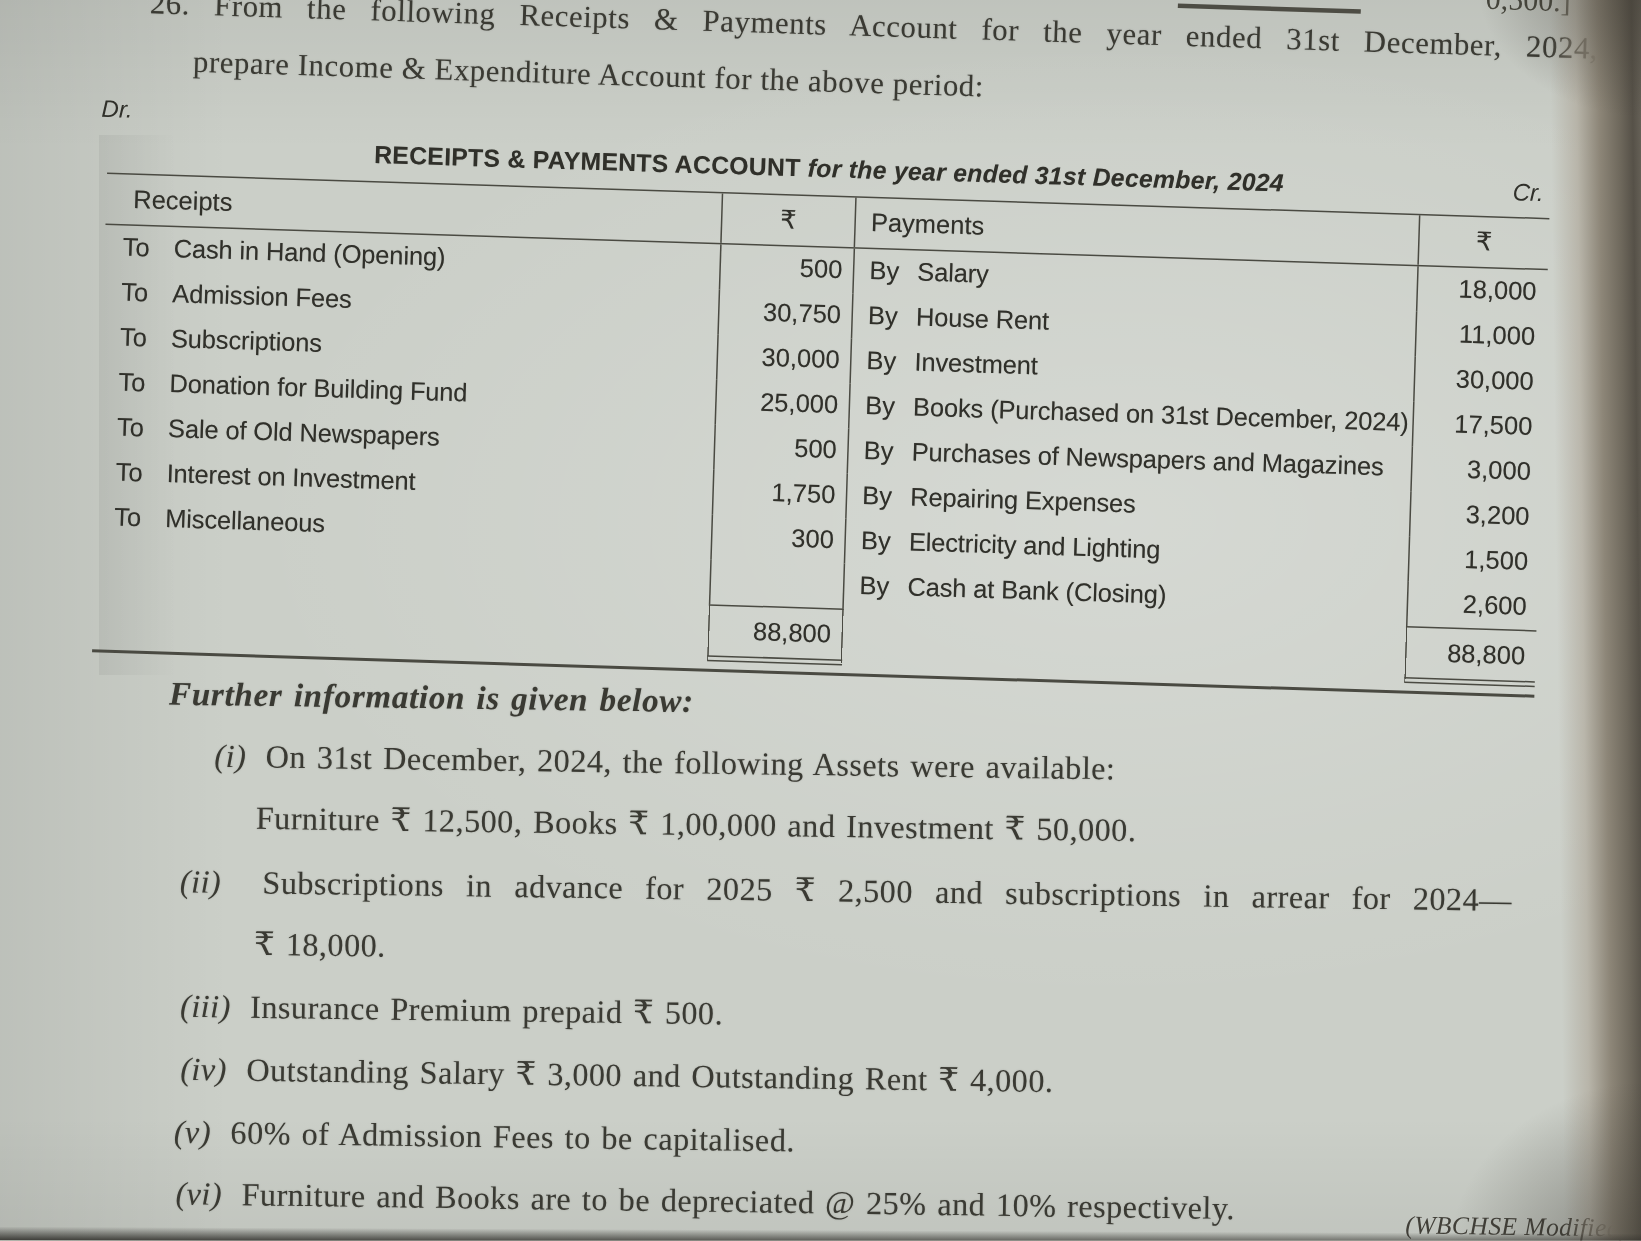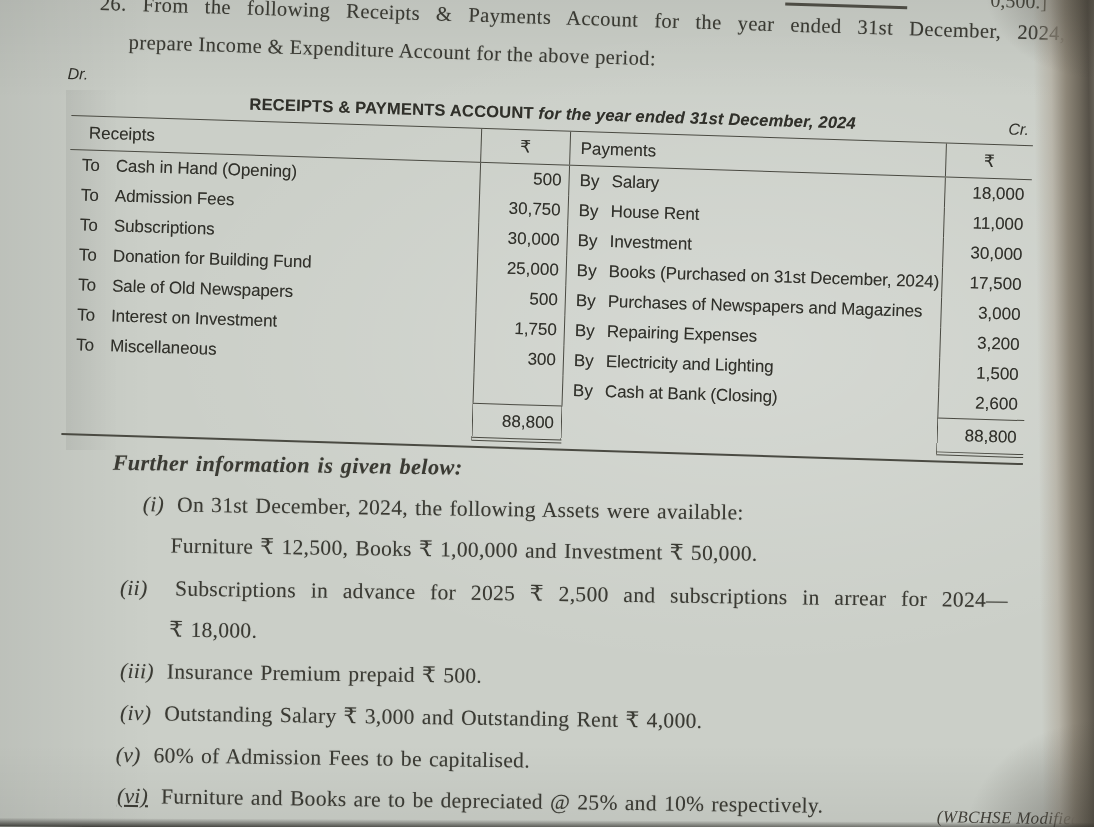--- a/index.html
+++ b/index.html
@@ -59,21 +59,21 @@
   .ptx{white-space:nowrap;letter-spacing:-0.1px;}
   .total-row{height:38px;}
   .total-amt{border-top:1.7px solid var(--bd);border-bottom:4px double var(--bd);font-size:17px;}
 
   
   .note{position:absolute;font-size:21.5px;line-height:27px;letter-spacing:.3px;white-space:nowrap;
     text-shadow:0 0 1px rgba(70,70,64,.35);word-spacing:1.5px;}
   .intro{font-style:italic;font-weight:600;font-size:22px;letter-spacing:.5px;}
   .rn{display:inline-block;text-align:right;font-style:italic;margin-right:13px;}
   .rn.w-i{width:30px;}.rn.w-ii{width:42px;}.rn.w-iii{width:52px;}
-  .rn.w-iv{width:50px;}.rn.w-v{width:40px;}.rn.w-vi{width:48px;text-decoration:underline;}
+  .rn.w-iv{width:50px;}.rn.w-v{width:40px;}.rn.w-vi{width:48px;}
   .tag{position:absolute;font-style:italic;font-size:17px;letter-spacing:.3px;color:#413f38;}
 
   
   .edge-right{position:absolute;top:-8px;bottom:-8px;right:-6px;width:62px;transform:rotate(-0.7deg);
     background:linear-gradient(to right, rgba(140,132,118,0) 0%, rgba(168,159,144,.55) 28%,
       #8d8678 52%, #6e685c 74%, #565148 88%, #6b665c 100%);pointer-events:none;}
   .corner-tr{position:absolute;right:-10px;top:-10px;width:120px;height:90px;pointer-events:none;
     background:radial-gradient(ellipse at top right, rgba(62,58,50,.55), rgba(62,58,50,0) 70%);}
   .corner-br{position:absolute;right:-10px;bottom:-12px;width:140px;height:120px;pointer-events:none;
     background:radial-gradient(ellipse at bottom right, rgba(55,52,45,.5), rgba(55,52,45,0) 70%);}

